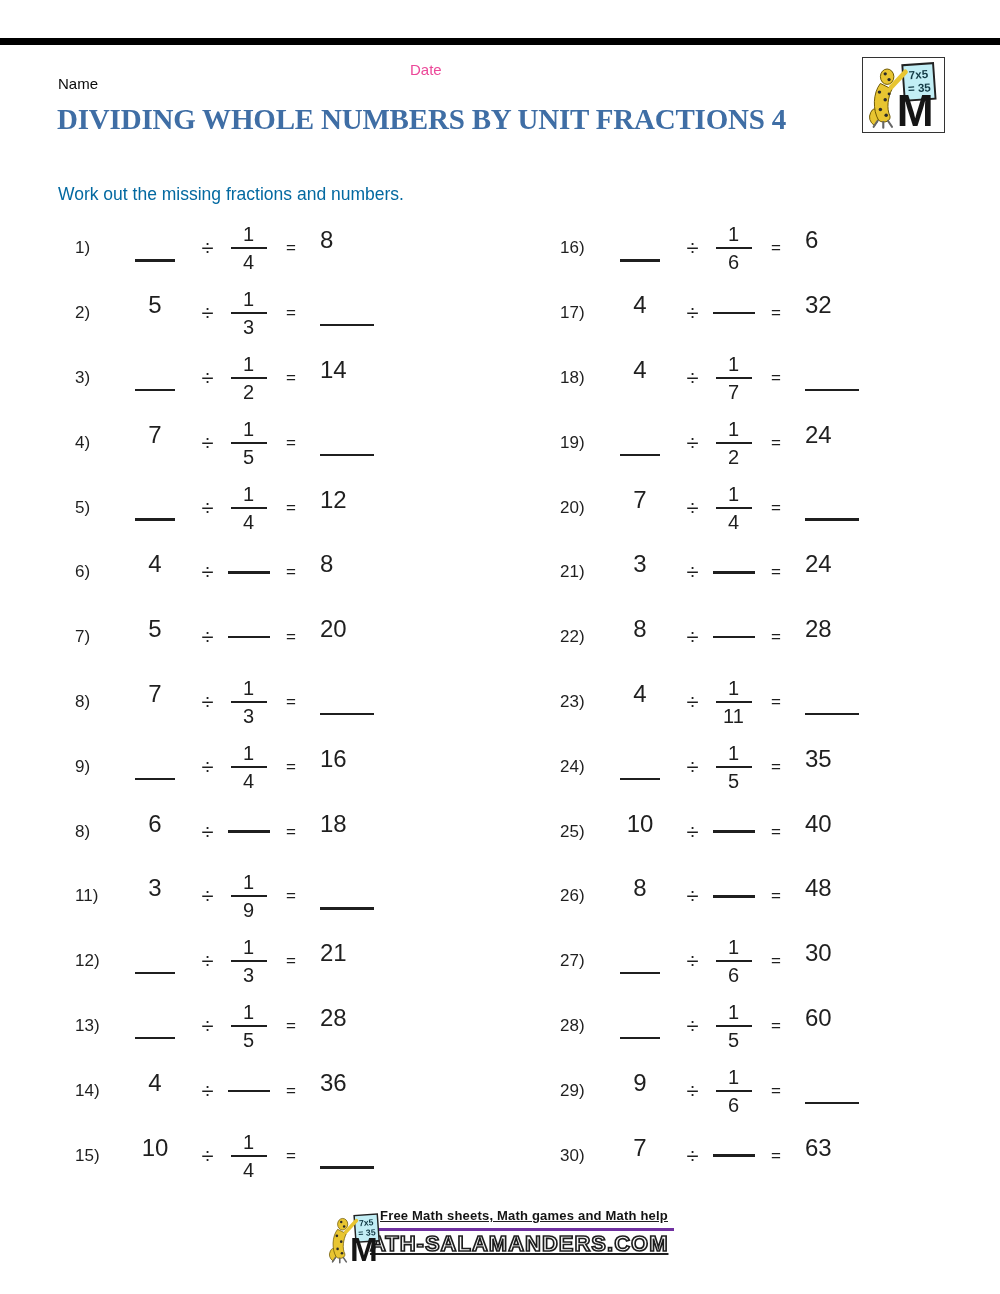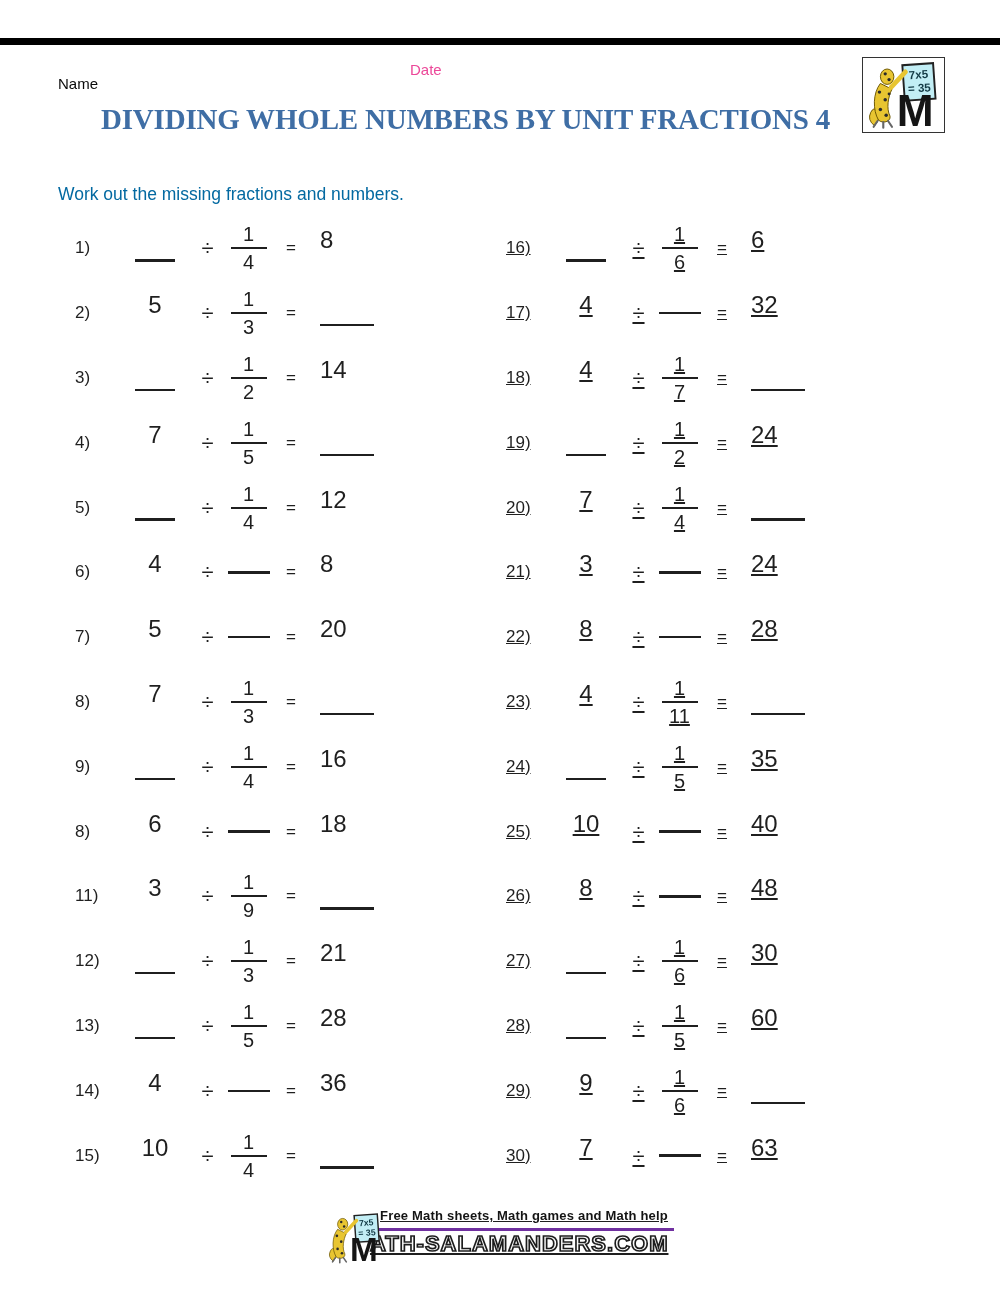--- a/index.html
+++ b/index.html
@@ -21,28 +21,28 @@
   .name-label { position: absolute; top: 75px; left: 58px; font-size: 15px; color: #0a0a0a; }
   .date-label { position: absolute; top: 61px; left: 410px; font-size: 15px; color: #ec4899; }
   .logo-box {
     position: absolute; top: 57px; left: 862px; width: 83px; height: 76px;
     background: #fff; border: 1.5px solid #333; padding: 2px;
   }
   .logo-box svg { width: 100%; height: 100%; }
   .page-title {
     position: absolute; top: 103px; left: 57px;
     font-family: "Liberation Serif", serif;
-    font-size: 29px; letter-spacing: -0.2px; white-space: nowrap; margin-left: 44px;
+    font-size: 29px; letter-spacing: -0.2px; white-space: nowrap;
   }
   .instruction { position: absolute; top: 184px; left: 58px; font-size: 17.5px; color: #0369a1; }
 
   
   .pcol { position: absolute; top: 216px; width: 440px; }
   .pcol-left  { left: 70px; }
-  .pcol-right { left: 501px; text-decoration: underline; }
+  .pcol-right { left: 555px; }
   .prow { height: 64.8px; display: flex; align-items: center; }
   .c-label { width: 50px; padding-left: 5px; font-size: 17px; }
   .c-dividend { width: 70px; display: flex; justify-content: center; }
   .c-op { width: 35px; text-align: center; font-size: 22px; }
   .c-frac { width: 47px; display: flex; justify-content: center; }
   .c-eq { width: 38px; text-align: center; font-size: 17px; }
   .c-ans { flex: 1; padding-left: 10px; display: flex; }
   .num { font-size: 24px; line-height: 1; transform: translateY(-8px); }
   .blank-dividend { width: 40px; height: 2.5px; background: #1f1f1f; transform: translateY(12px); }
   .blank-ans { width: 54px; height: 2.5px; background: #1f1f1f; transform: translateY(12px); }

